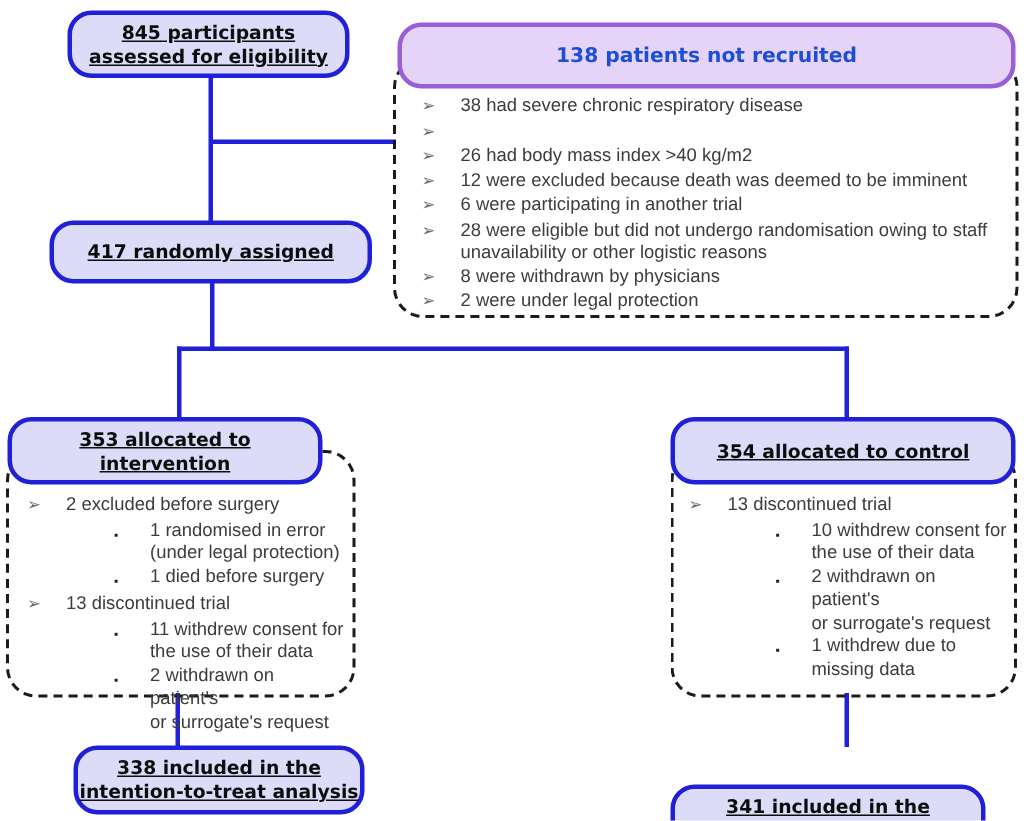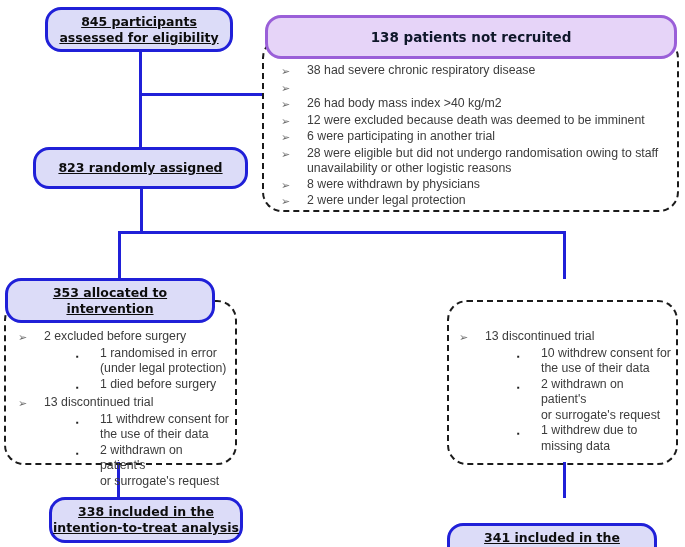--- a/index.html
+++ b/index.html
@@ -15,21 +15,21 @@
 
   .dashedbox{position:absolute;border:2.5px dashed var(--dash);border-radius:20px;background:transparent;z-index:2;}
 
   .bluebox{position:absolute;background:var(--blue-fill);border:3px solid var(--blue-border);
     border-radius:16px;display:flex;flex-direction:column;align-items:center;justify-content:center;
     font-family:"DejaVu Sans",sans-serif;font-weight:bold;font-size:12.5px;line-height:16px;
     color:var(--text-dark);text-align:center;z-index:3;text-decoration:underline;}
   .purplebox{position:absolute;background:var(--purple-fill);border:3px solid var(--purple-border);
     border-radius:16px;display:flex;align-items:center;justify-content:center;
     font-family:"DejaVu Sans",sans-serif;font-weight:bold;font-size:13.5px;
-    color:#0f172a;text-align:center;z-index:3;}
+    color:#1d4ed8;text-align:center;z-index:3;}
 
   .list{position:absolute;z-index:3;font-size:12.3px;line-height:15.5px;color:var(--list-text);}
   .li{display:flex;align-items:flex-start;}
   .li .bullet{flex:0 0 auto;text-align:left;}
   .li .txt{white-space:pre-line;}
   .l1 .bullet{width:26px;color:var(--arrow-bullet);font-size:11px;padding-top:1px;}
   .l2 .bullet{color:var(--square-bullet);font-size:8px;padding-top:3px;}
   .list-big .l1 .txt{max-width:368px;}
   .list-small .l2{margin-left:58px;}
   .list-small .l2 .bullet{width:24px;}
@@ -57,27 +57,30 @@
   <div class="bluebox" style="left:45px;top:7px;width:188px;height:45px;">
     <span>845 participants</span>
     <span>assessed for eligibility</span>
   </div>
 
   <div class="purplebox" style="left:265px;top:15px;width:412px;height:44px;">
     <span>138 patients not recruited</span>
   </div>
 
   <div class="bluebox" style="left:33px;top:147px;width:215px;height:42px;">
-    <span>823 randomly assigned</span>
+    <span>417 randomly assigned</span>
   </div>
 
   <div class="bluebox" style="left:5px;top:278px;width:210px;height:45px;">
     <span>353 allocated to intervention</span>
   </div>
 
+  <div class="bluebox" style="left:447px;top:278px;width:230px;height:45px;">
+    <span>354 allocated to control</span>
+  </div>
 
   <div class="bluebox" style="left:5px;top:497px;width:194px;height:46px;margin-left:44px;">
     <span>338 included in the</span>
     <span>intention-to-treat analysis</span>
   </div>
 
   <div class="bluebox" style="left:447px;top:497px;width:210px;height:46px;margin-top:26px;">
     <span>341 included in the</span>
     <span>intention-to-treat analysis</span>
   </div>

